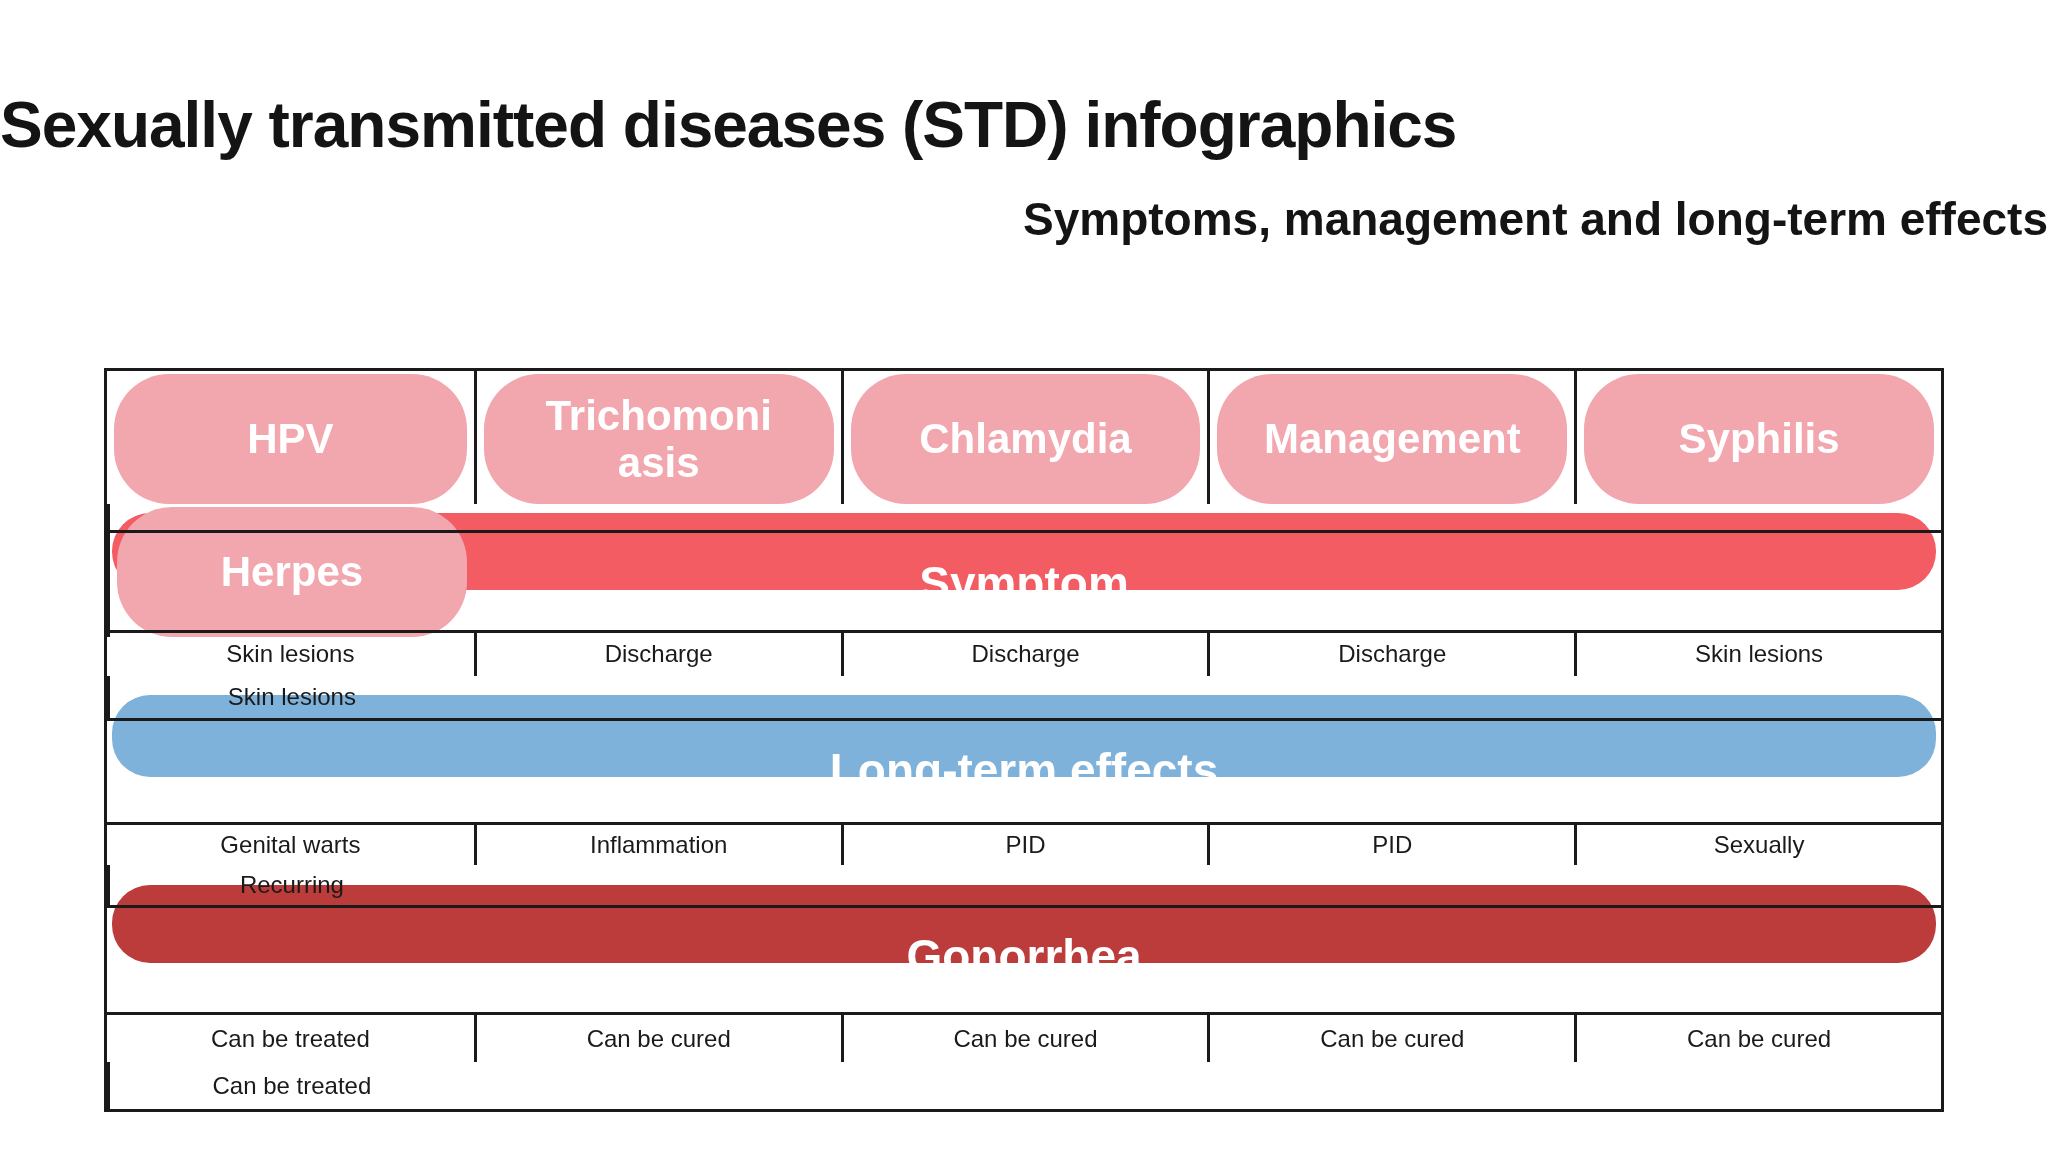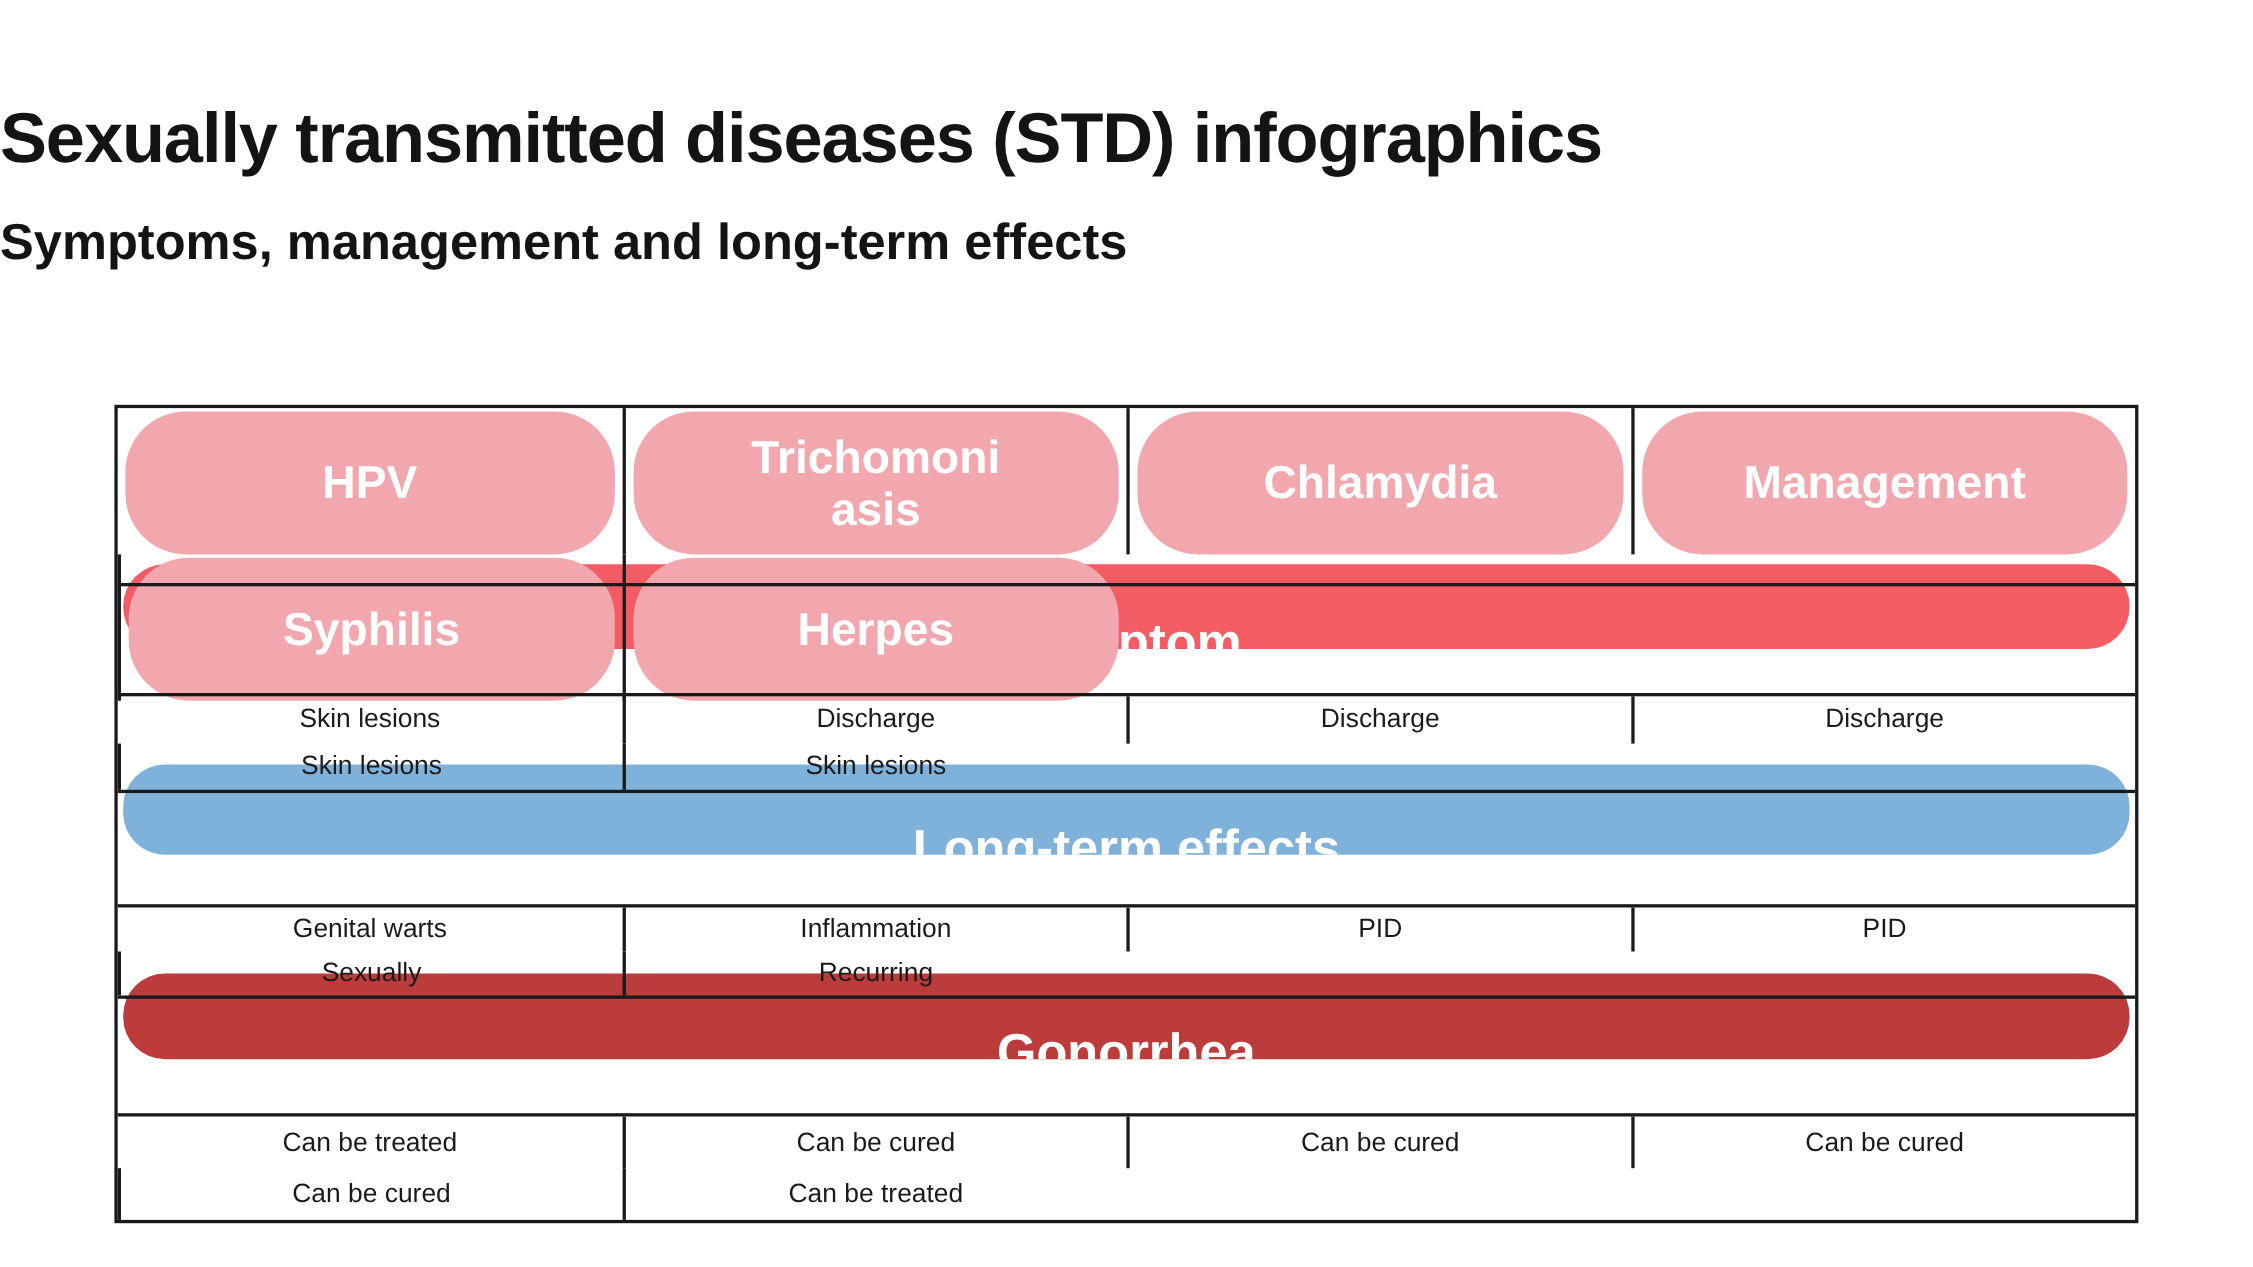--- a/index.html
+++ b/index.html
@@ -19,21 +19,21 @@
     top: 88px; left: 0; right: 0;
     font-size: 64px;
     font-weight: 800;
     letter-spacing: -1px;
     color: #141414;
   }
 
   .subtitle {
     position: absolute;
     top: 192px; left: 0; right: 0;
-    text-align: left;
+    text-align: right;
     font-size: 46px;
     font-weight: 700;
     color: #141414;
   }
 
   .std-table {
     position: absolute;
     left: 104px;
     top: 368px;
     width: 1840px;
@@ -73,21 +73,21 @@
     height: 3px;
     background: var(--grid);
     z-index: 3;
   }
 
   
   .row {
     position: absolute;
     left: 0; right: 0;
     display: grid;
-    grid-template-columns: repeat(4, 1fr);
+    grid-template-columns: repeat(5, 1fr);
     z-index: 2;
   }
   .cell {
     border-left: 3px solid var(--grid);
     display: flex;
     align-items: center;
     justify-content: center;
     box-sizing: border-box;
     min-width: 0;
   }

